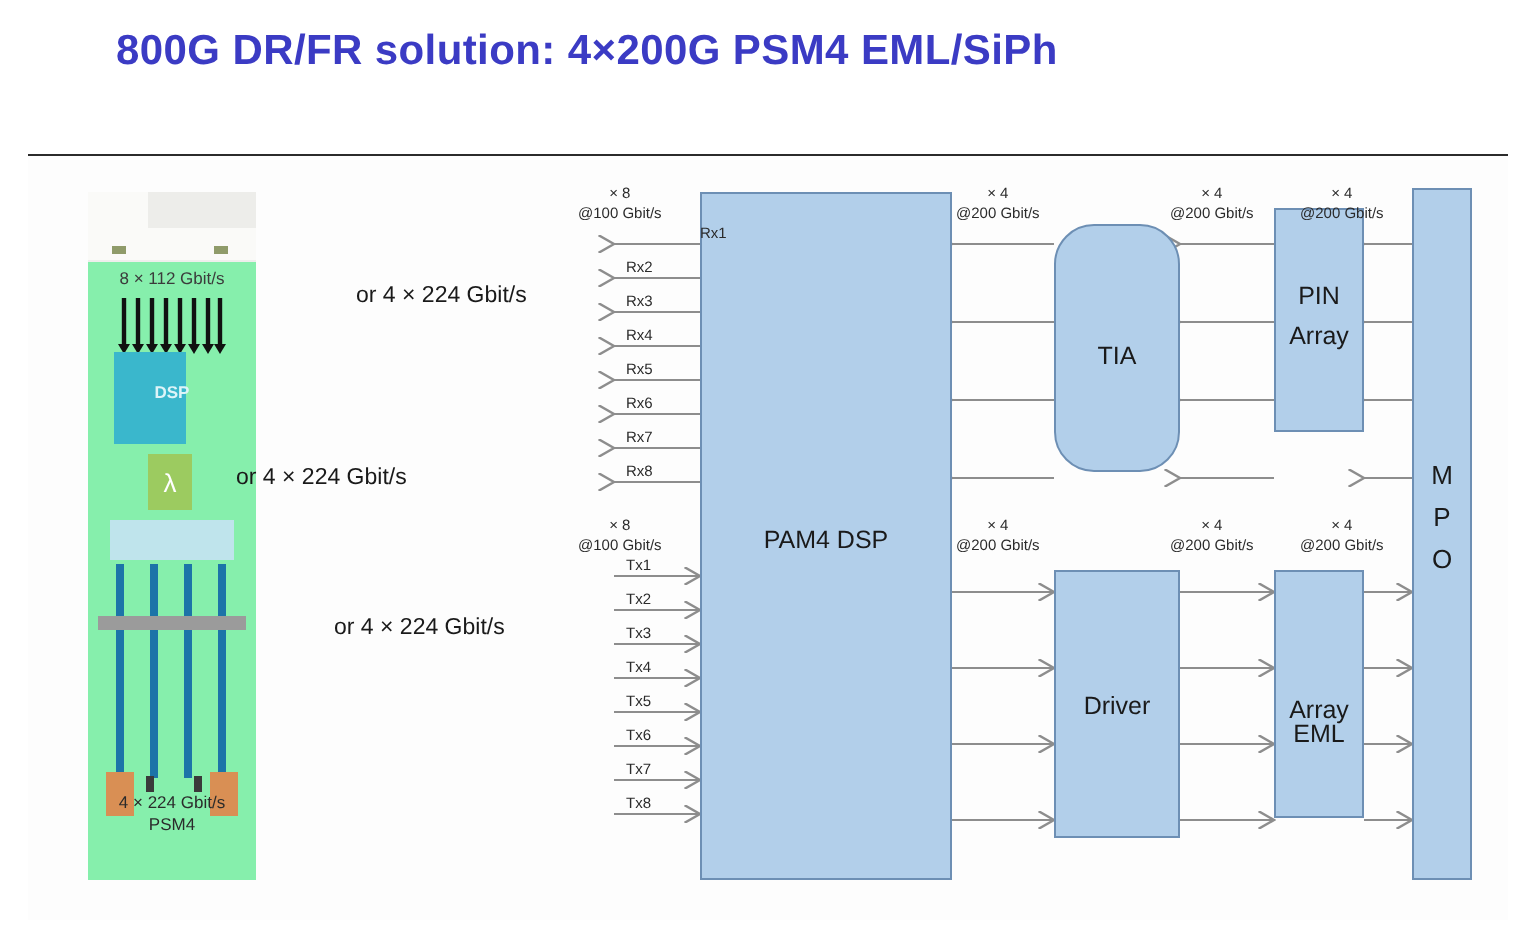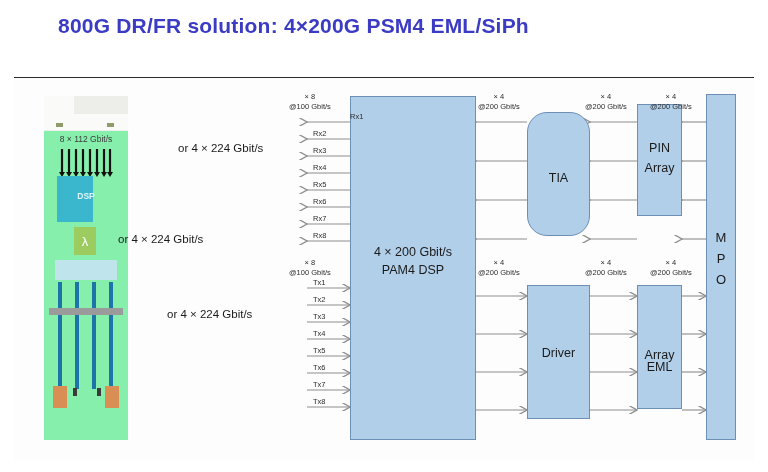--- a/index.html
+++ b/index.html
@@ -131,20 +131,24 @@
   <div class="fiber" style="left:31px"></div>
   <div class="fiber" style="left:48px"></div>
   <div class="fiber" style="left:65px"></div>
   <div class="gray-bar"></div>
 
   <div class="ferrule" style="left:9px"></div>
   <div class="ferrule" style="left:61px"></div>
   <div class="pin-dot" style="left:29px"></div>
   <div class="pin-dot" style="left:53px"></div>
 
+  <div class="mod-lbl-bot">
+    <div>4 × 224 Gbit/s</div>
+    <div>PSM4</div>
+  </div>
 </div>
 
 <svg class="wires">
   <defs>
     <marker id="arrL" markerWidth="9" markerHeight="8" refX="1" refY="4" orient="auto">
       <polyline points="8,0 1,4 8,8" fill="none" stroke="#8d8d8d" stroke-width="1.1"></polyline>
     </marker>
     <marker id="arrR" markerWidth="9" markerHeight="8" refX="8" refY="4" orient="auto">
       <polyline points="1,0 8,4 1,8" fill="none" stroke="#8d8d8d" stroke-width="1.1"></polyline>
     </marker>
@@ -195,21 +199,20 @@
     <line x1="590" y1="410" x2="637" y2="410" marker-end="url(#arrR)"></line>
 
     <line x1="682" y1="296" x2="706" y2="296" marker-end="url(#arrR)"></line>
     <line x1="682" y1="334" x2="706" y2="334" marker-end="url(#arrR)"></line>
     <line x1="682" y1="372" x2="706" y2="372" marker-end="url(#arrR)"></line>
     <line x1="682" y1="410" x2="706" y2="410" marker-end="url(#arrR)"></line>
   </g>
 </svg>
 
 <div class="blk blk-dsp">
-  <div class="bl l1">4 × 200 Gbit/s</div>
   <div class="bl l2">PAM4 DSP</div>
 </div>
 
 <div class="blk blk-tia">
   <div class="bl l1">TIA</div>
 </div>
 
 <div class="blk blk-pin">
   <div class="bl l1">PIN</div>
   <div class="bl l2">Array</div>

